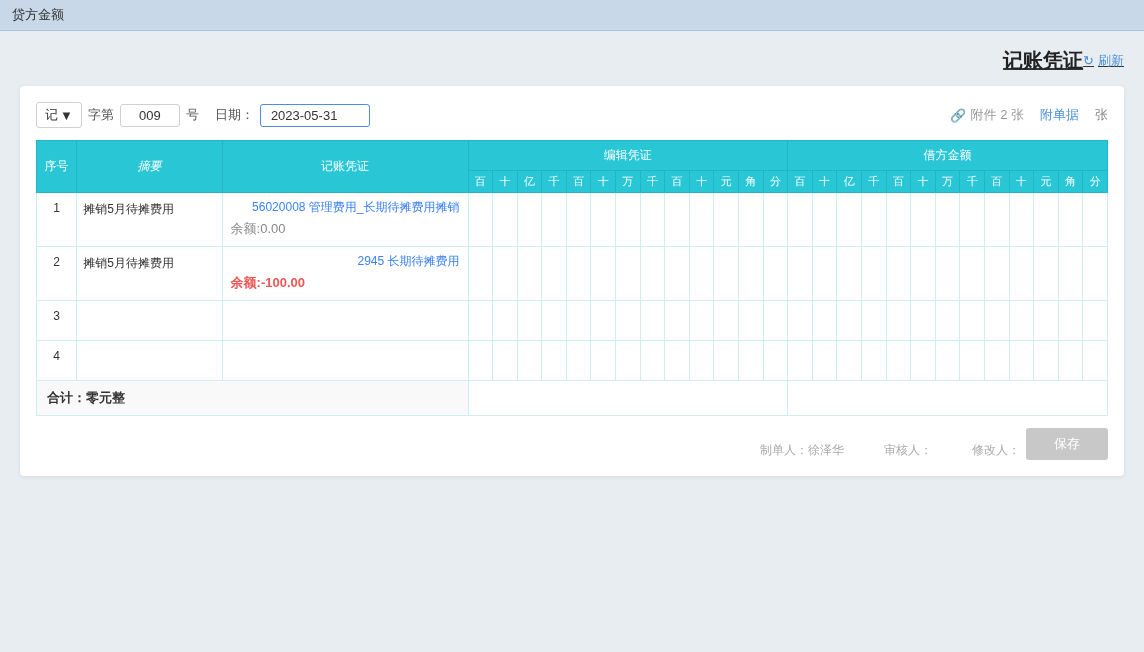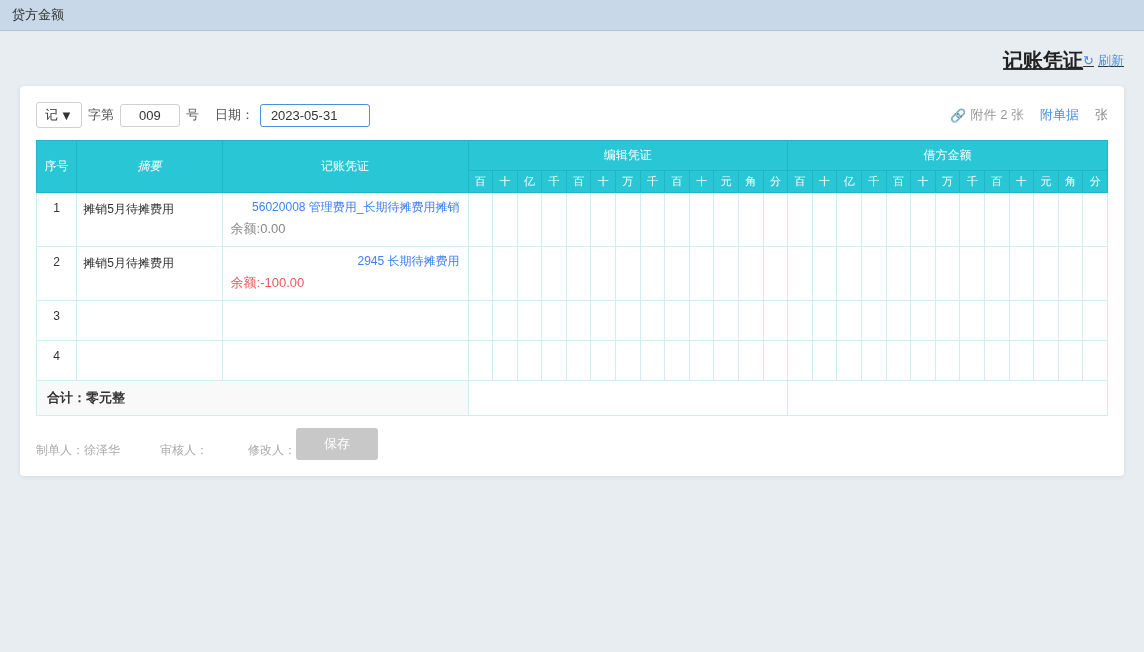--- a/index.html
+++ b/index.html
@@ -148,20 +148,21 @@
       font-size: 12px;
       color: #3b82f6;
     }
     .account-balance {
       font-size: 13px;
       color: #888;
       margin-top: 4px;
     }
     .account-balance.negative {
       color: #e55;
+      font-weight: bold;
     }
     .footer-row {
       display: flex;
       align-items: center;
       gap: 40px;
       margin-top: 12px;
       color: #aaa;
       font-size: 12px;
     }
     .save-btn {
@@ -170,22 +171,23 @@
       border: none;
       border-radius: 3px;
       padding: 7px 28px;
       font-size: 13px;
       cursor: not-allowed;
       float: right;
     }
     .footer-area {
       display: flex;
       align-items: center;
-      justify-content: flex-start;
+      justify-content: flex-end;
       margin-top: 12px;
+      gap: 6px;
     }
     th.amt-char {
       width: 22px;
       font-size: 11px;
       padding: 3px 1px;
     }
   </style>
 </head>
 <body>
 

